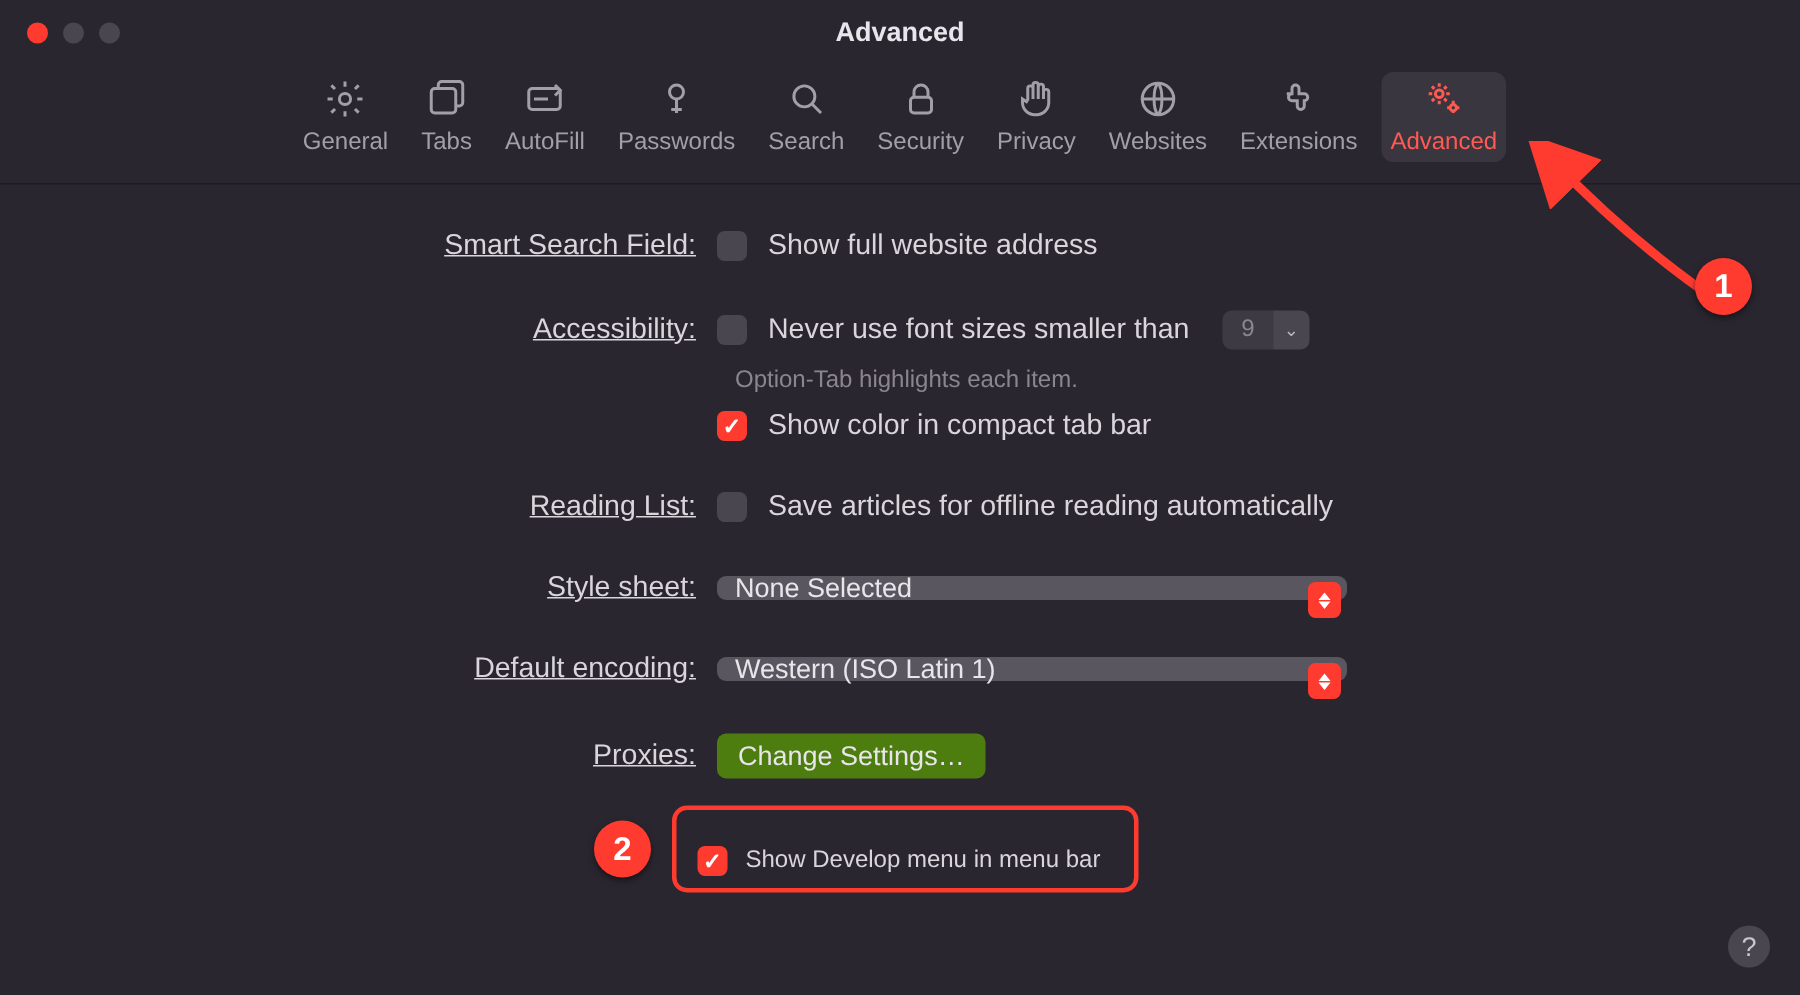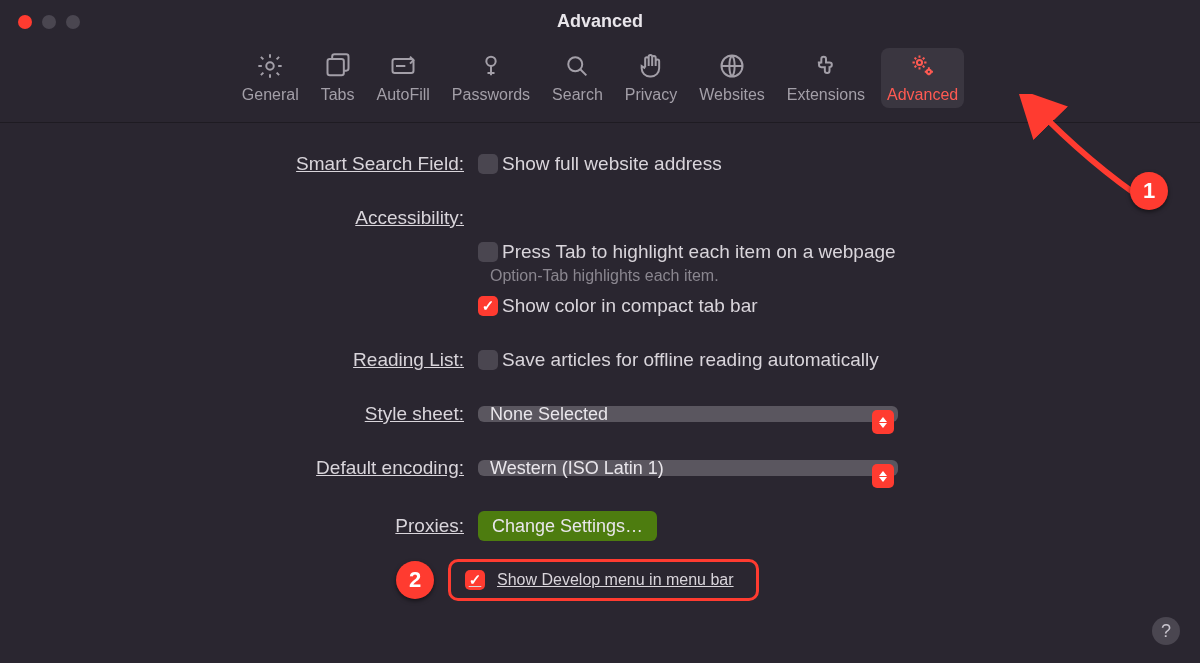--- a/index.html
+++ b/index.html
@@ -79,21 +79,21 @@
     text-align: right;
     padding-right: 14px;
     font-size: 19px;
     color: #d9d5db;
     text-decoration: underline;
   }
   .ctrl-col {
     flex: 1;
     display: flex;
     align-items: center;
-    gap: 4px;
+    gap: 14px;
     font-size: 19px;
     color: #d9d5db;
   }
   .checkbox {
     width: 20px; height: 20px;
     border-radius: 5px;
     background: #4a4650;
     display: inline-flex;
     align-items: center;
     justify-content: center;
@@ -172,26 +172,25 @@
     border-radius: 6px;
     padding: 0 14px;
     display: inline-flex;
     align-items: center;
     color: #e9e6eb;
     font-size: 18px;
   }
   .highlight-box {
     border: 3px solid #ff3b30;
     border-radius: 10px;
-    padding: 8px 22px 8px 14px;
+    padding: 24px 22px 8px 14px;
     display: inline-flex;
     align-items: center;
     gap: 12px;
     position: relative;
-    text-decoration: underline;
   }
   .step-badge {
     width: 38px; height: 38px;
     border-radius: 50%;
     background: #ff3b30;
     color: #fff;
     font-weight: 700;
     font-size: 22px;
     display: flex;
     align-items: center;
@@ -287,20 +286,29 @@
   <div class="toolbar-item">
     <span class="icon">
       <svg viewBox="0 0 24 24">
           <circle cx="10.5" cy="10.5" r="6"></circle>
           <path d="M15 15l5 5"></path>
         </svg>
     </span>
     <span>Search</span>
   </div>
 
+  <div class="toolbar-item">
+    <span class="icon">
+      <svg viewBox="0 0 24 24">
+          <rect x="6" y="11" width="12" height="9" rx="2"></rect>
+          <path d="M8 11V8a4 4 0 0 1 8 0v3"></path>
+        </svg>
+    </span>
+    <span>Security</span>
+  </div>
 
   <div class="toolbar-item">
     <span class="icon">
       <svg viewBox="0 0 24 24">
           <path d="M7 13V6a1.5 1.5 0 0 1 3 0v6M10 12V4a1.5 1.5 0 0 1 3 0v8M13 12V5a1.5 1.5 0 0 1 3 0v7M16 12v-4a1.5 1.5 0 0 1 3 0v6a7 7 0 0 1-7 7h-1a7 7 0 0 1-7-7v-2l3 2"></path>
         </svg>
     </span>
     <span>Privacy</span>
   </div>
 
@@ -341,29 +349,30 @@
   <div class="row">
     <div class="label-col">Smart Search Field:</div>
     <div class="ctrl-col">
       <span class="checkbox"></span>
       <span>Show full website address</span>
     </div>
   </div>
 
   <div class="row group-top">
     <div class="label-col">Accessibility:</div>
-  </div>
-
-  <div class="row" style="margin-bottom:4px">
-    <div class="label-col"></div>
     <div class="ctrl-col">
       <span class="checkbox"></span>
-      <span>Press Tab to highlight each item on a webpage</span>
-    </div>
-  </div>
+      <span>Never use font sizes smaller than</span>
+      <span class="font-step">
+        <span class="val">9</span>
+        <span class="stepper">⌄</span>
+      </span>
+    </div>
+  </div>
+
 
   <div class="row" style="margin-bottom:10px">
     <div class="label-col"></div>
     <div class="ctrl-col">
       <span class="hint">Option-Tab highlights each item.</span>
     </div>
   </div>
 
   <div class="row">
     <div class="label-col"></div>

